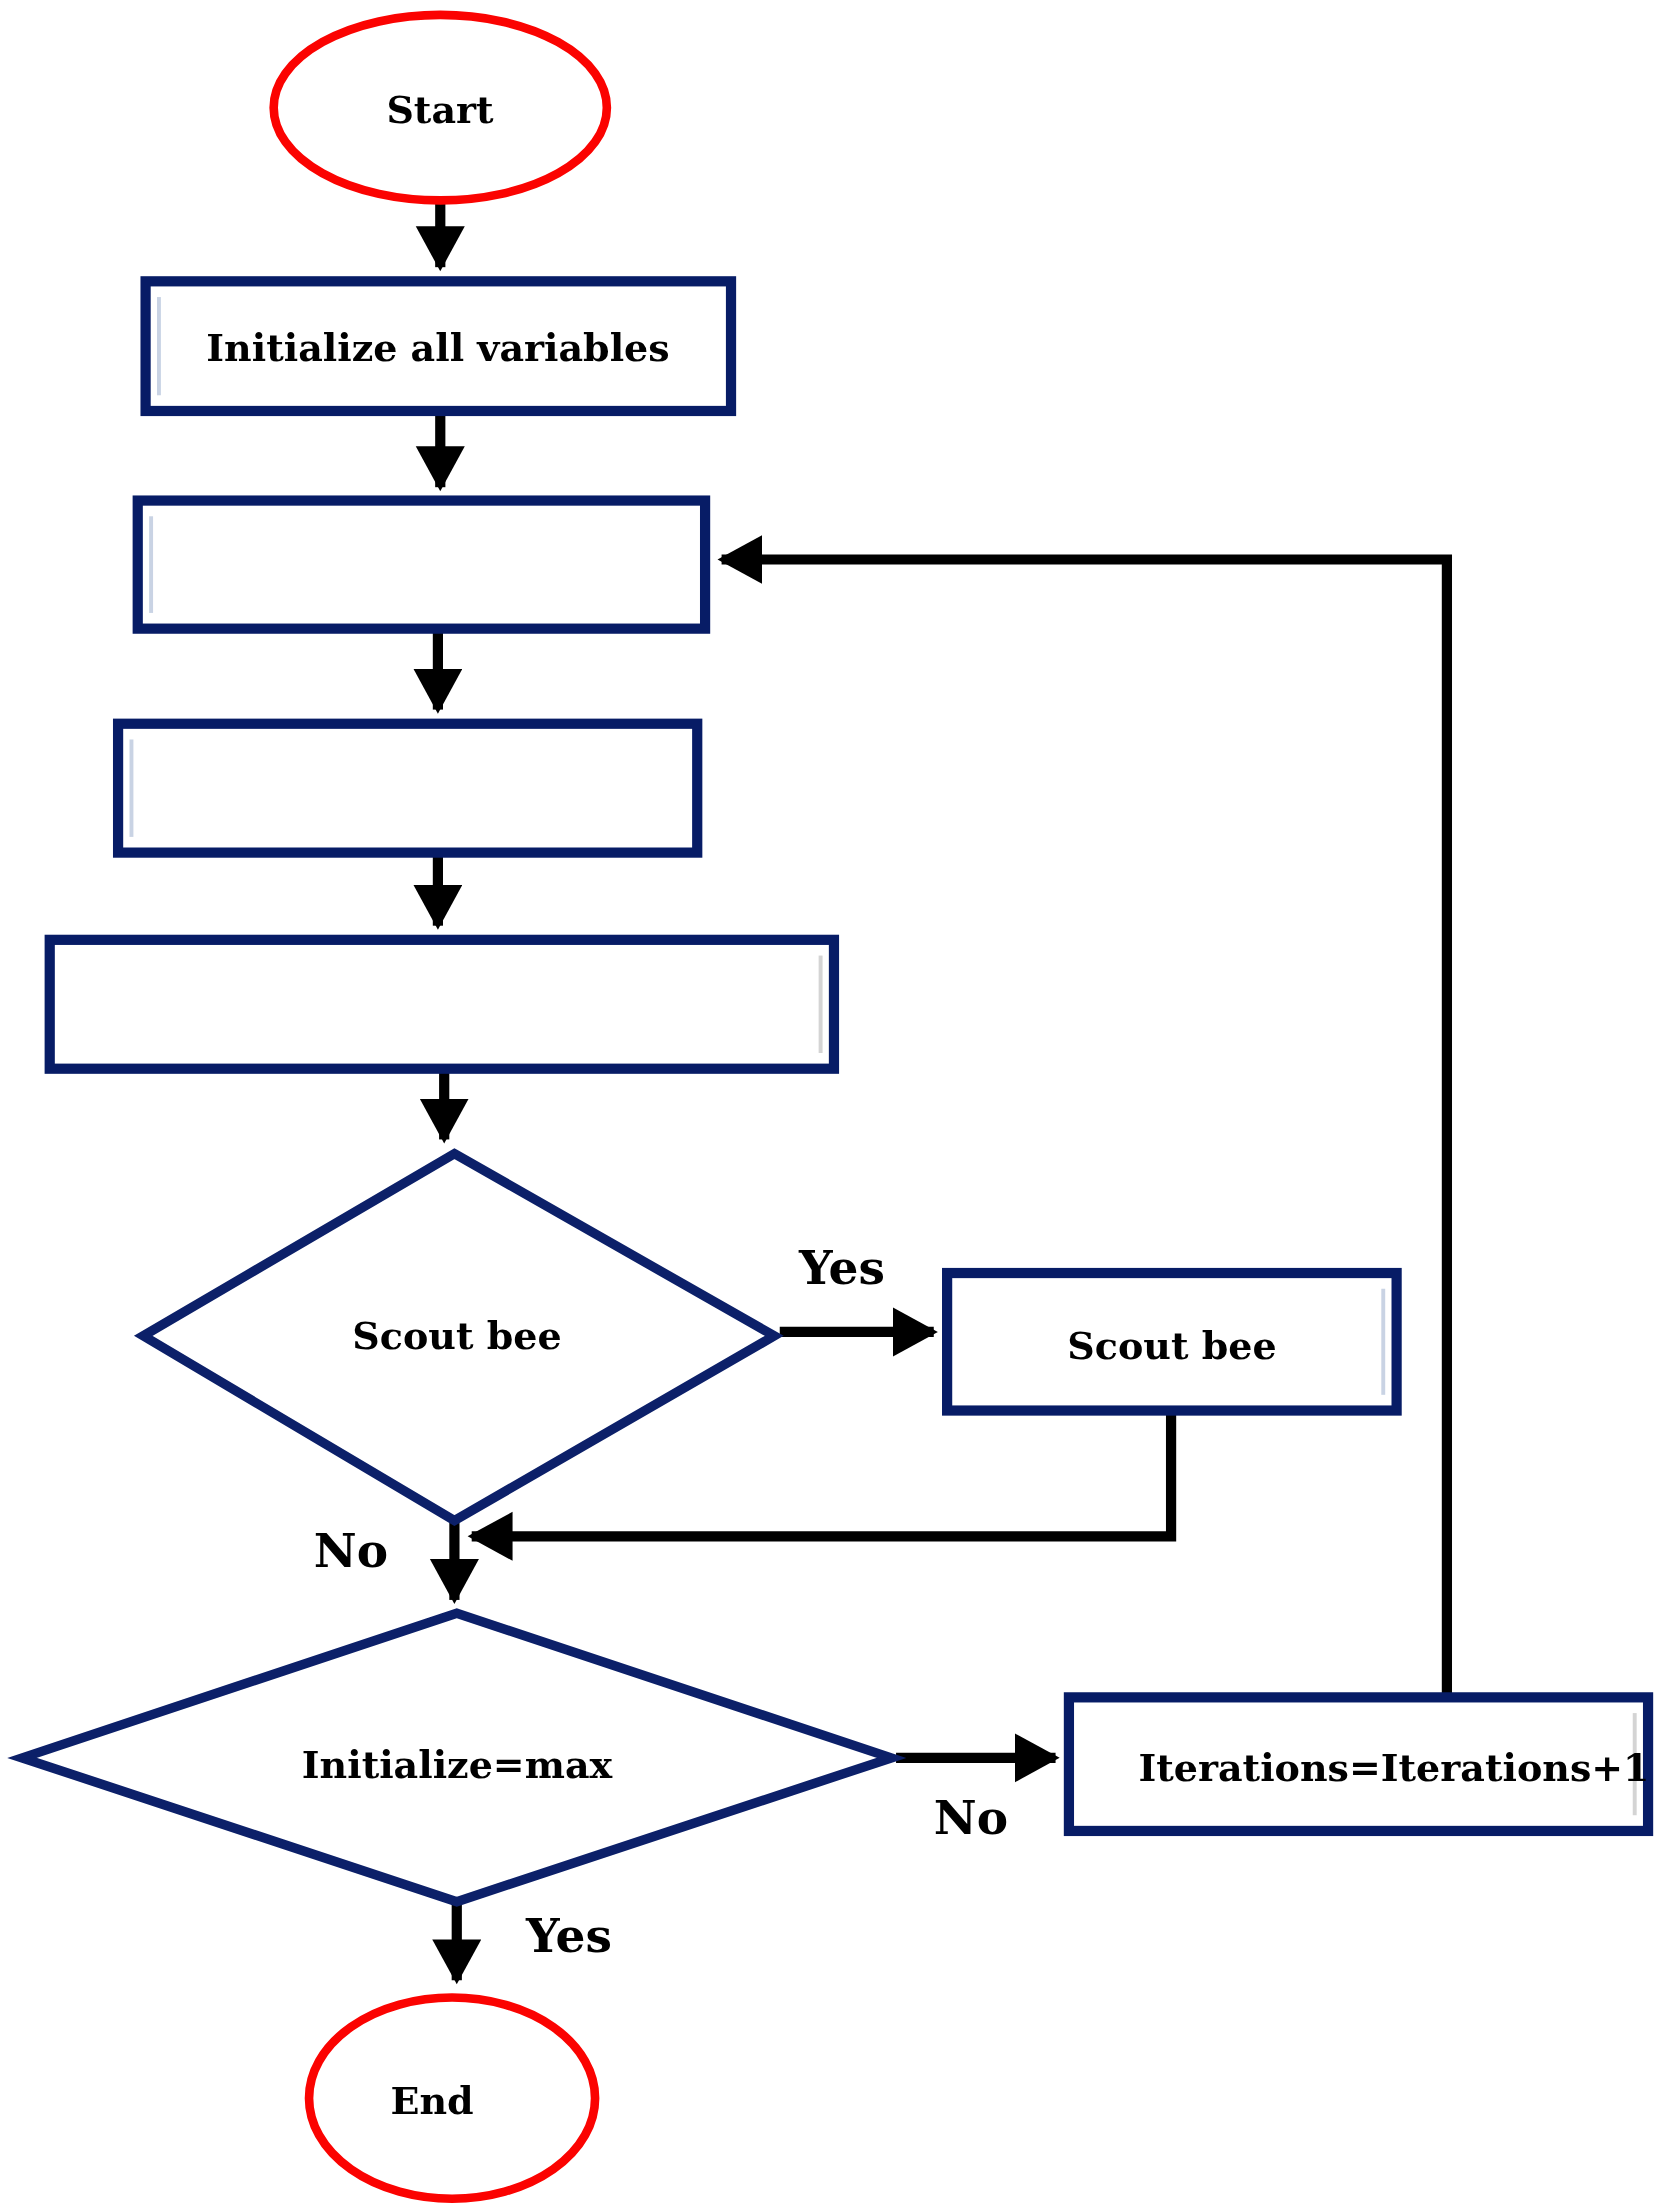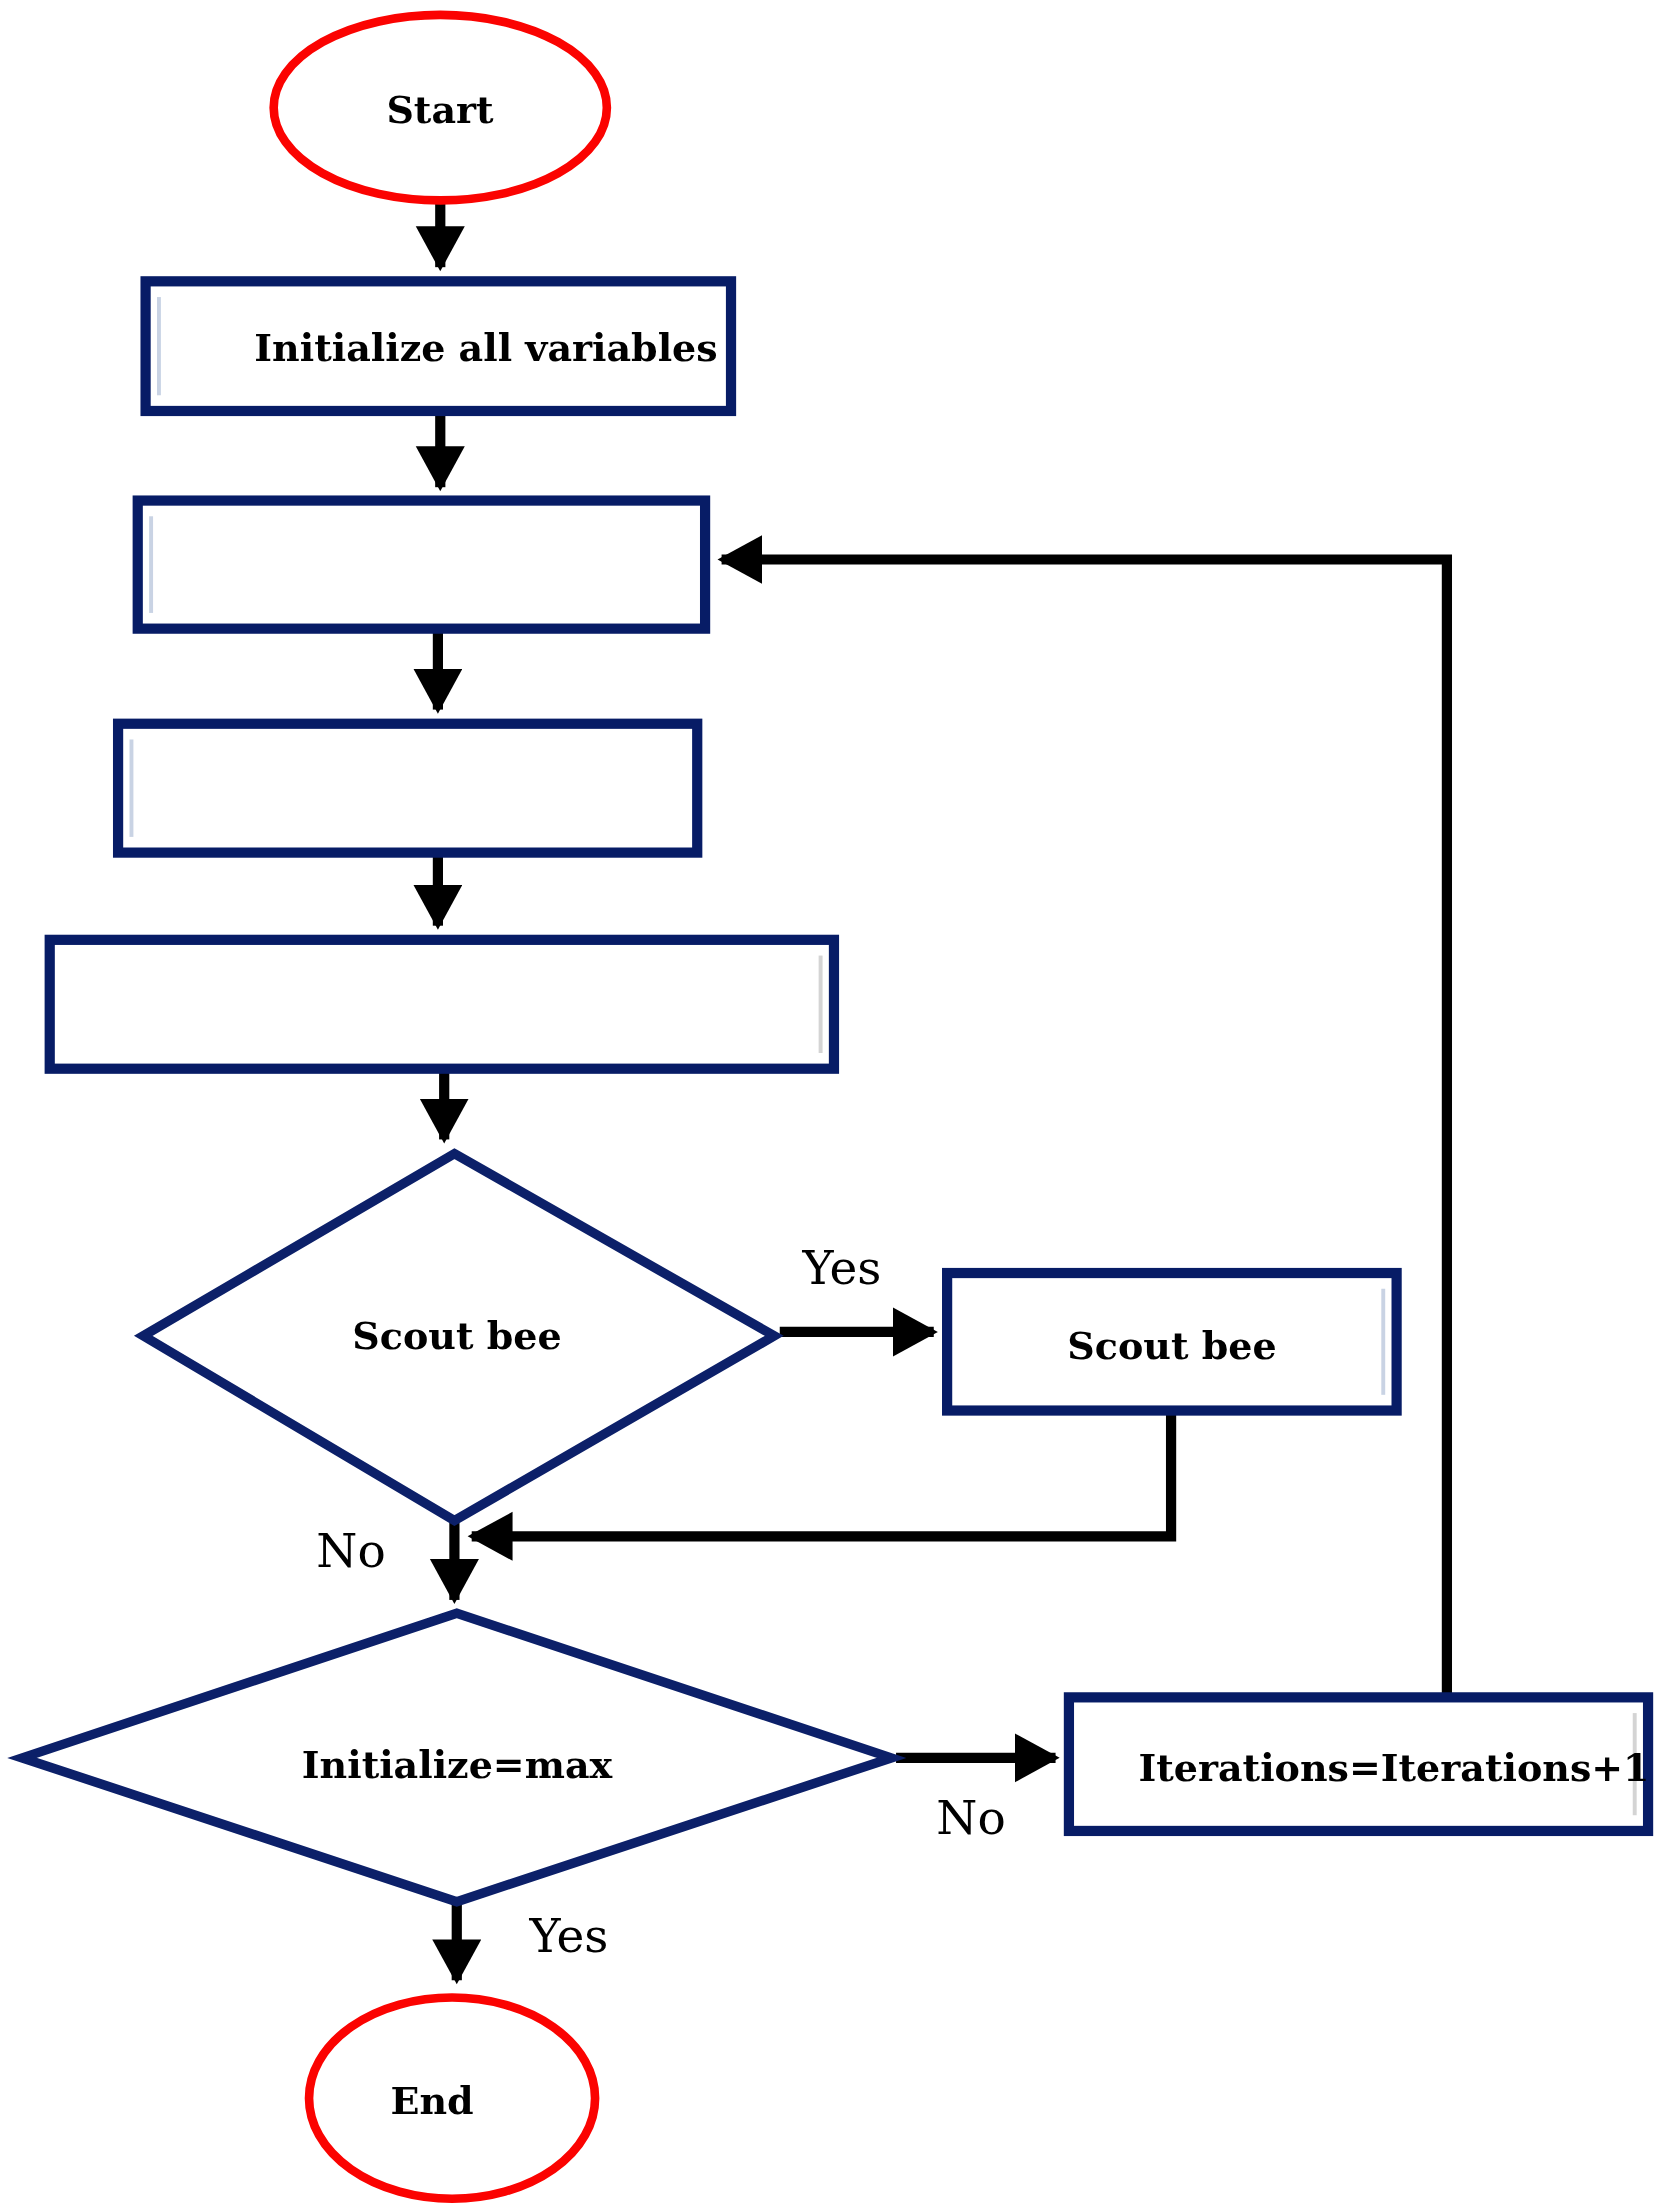--- a/index.html
+++ b/index.html
@@ -27,21 +27,21 @@
     color: #000000;
     white-space: nowrap;
     text-align: center;
   }
   .node-lbl {
     font-weight: bold;
     font-size: 38px;
     letter-spacing: 0px;
   }
   .edge-lbl {
-    font-weight: normal;
+    font-weight: bold;
     font-size: 47px;
   }
 </style>
 </head>
 <body>
 
 <div id="canvas">
 
   <svg id="flow-svg" viewBox="0 0 2117 2806" xmlns="http://www.w3.org/2000/svg">
     <defs>
@@ -83,21 +83,21 @@
 
     <polygon points="581,2053 1134,2237 581,2420 28,2237" fill="#ffffff" stroke-width="12" stroke-linejoin="miter" stroke="#0c2069"></polygon>
 
     <rect x="1360" y="2160" width="737" height="170" fill="#ffffff" stroke-width="13" stroke="#071c66"></rect>
     <line x1="2080" y1="2180" x2="2080" y2="2310" stroke="#c2c2c2" stroke-width="5" opacity="0.7"></line>
 
     <ellipse cx="575" cy="2670" rx="182" ry="128" fill="#ffffff" stroke-width="11" stroke="#fb0301"></ellipse>
   </svg>
 
   <div class="lbl node-lbl" style="left:440px; top:109px;">Start</div>
-  <div class="lbl node-lbl" style="left:438px; top:347px;margin-left:48px;">Initialize all variables</div>
+  <div class="lbl node-lbl" style="left:438px; top:347px;">Initialize all variables</div>
   <div class="lbl node-lbl" style="left:457px; top:1335px;">Scout bee</div>
   <div class="lbl node-lbl" style="left:1172px; top:1345px;">Scout bee</div>
   <div class="lbl node-lbl" style="left:457px; top:1764px;">Initialize=max</div>
   <div class="lbl node-lbl" style="left:1358px; top:1767px;margin-left:36px;">Iterations=Iterations+1</div>
   <div class="lbl node-lbl" style="left:432px; top:2100px;">End</div>
 
   <div class="lbl edge-lbl" style="left:842px; top:1267px;">Yes</div>
   <div class="lbl edge-lbl" style="left:351px; top:1550px;">No</div>
   <div class="lbl edge-lbl" style="left:971px; top:1817px;">No</div>
   <div class="lbl edge-lbl" style="left:569px; top:1935px;">Yes</div>

